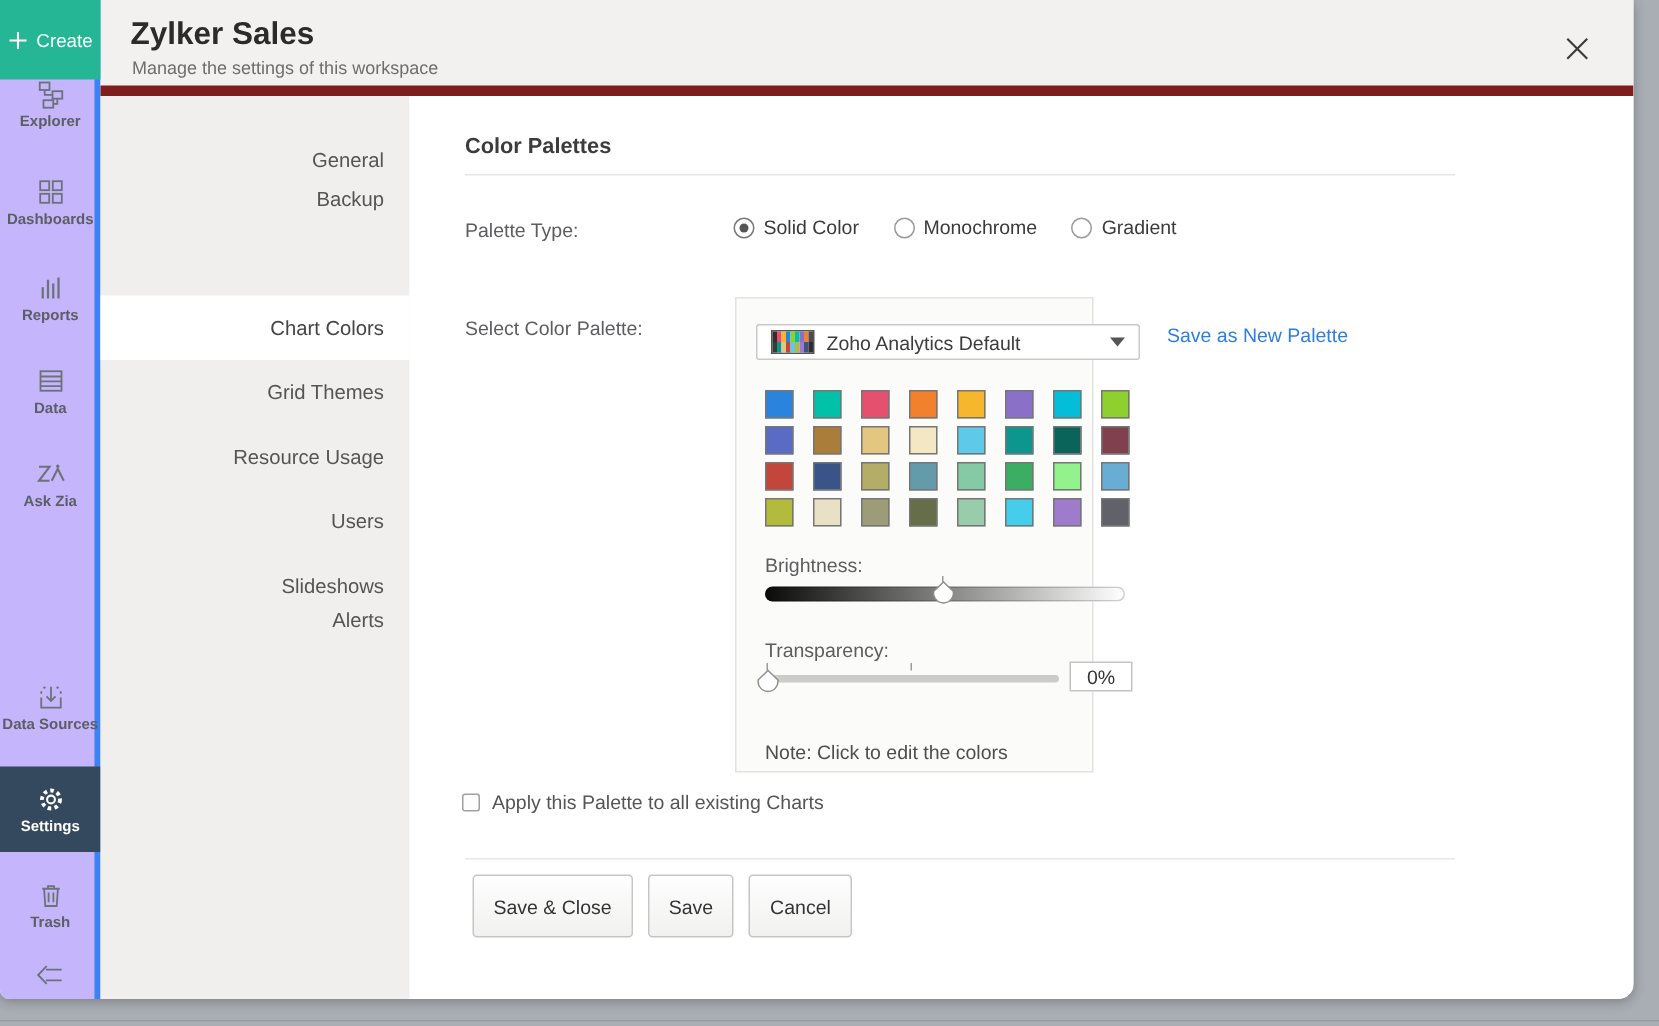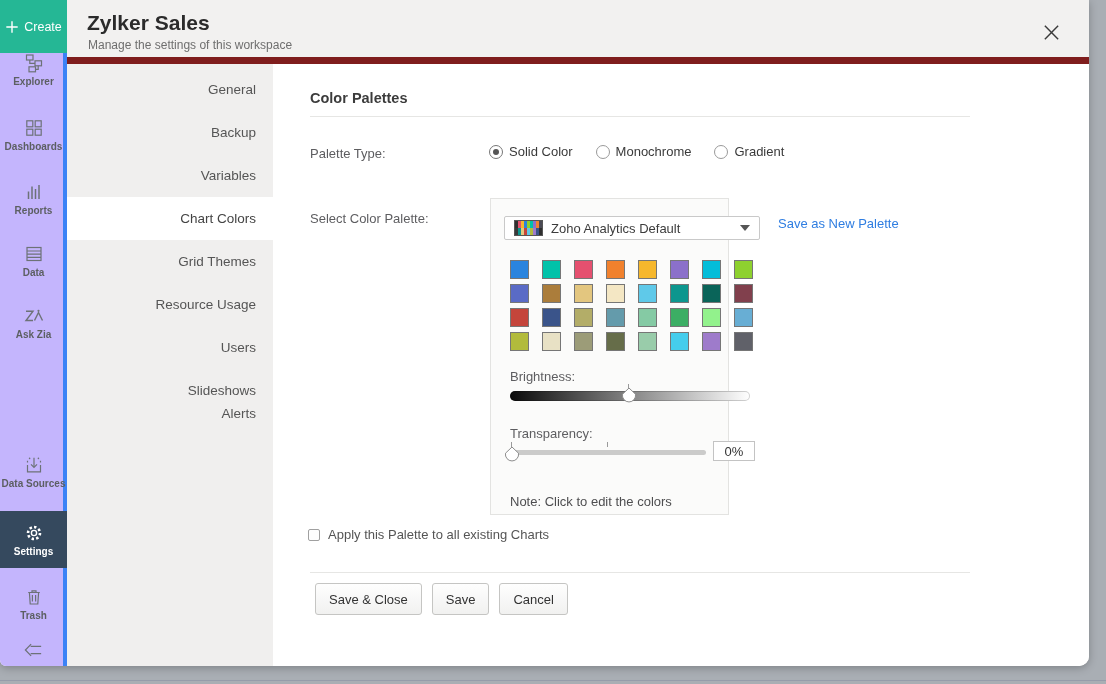--- a/index.html
+++ b/index.html
@@ -72,21 +72,21 @@
             font-size:13px; color:#333; display:flex; align-items:center; justify-content:center; }
   .note { position:absolute; left:19px; top:295px; font-size:13px; color:#4e4e50; }
 
   .savelink { position:absolute; left:505px; top:152px; font-size:13px; color:#2e7de1; cursor:pointer; text-decoration:none; }
 
   .applyrow { position:absolute; left:35px; top:463px; display:flex; align-items:center; gap:8px; }
   .checkbox { width:12px; height:12px; border:1px solid #a0a0a0; border-radius:2px; background:#fdfdfd; cursor:pointer; }
   .applylabel { font-size:13px; color:#555; }
 
   .btns { position:absolute; left:42px; top:519px; display:flex; gap:10px; }
-  .btn { height:32px; padding:0 13px; font-size:13px; color:#333; background:linear-gradient(#fefefe,#f1f1f0);
+  .btn { height:42px; padding:0 13px; font-size:13px; color:#333; background:linear-gradient(#fefefe,#f1f1f0);
          border:1px solid #c5c5c3; border-radius:3px; cursor:pointer; font-family:"Liberation Sans", sans-serif; }
 </style>
 </head>
 <body>
 
 <div class="modal">
 
   <aside class="sidebar" id="sidebar">
       <div class="side-item" style="top: 50px;">
         <span class="sicon">
@@ -208,23 +208,22 @@
     <div class="title">Zylker Sales</div>
     <div class="subtitle">Manage the settings of this workspace</div>
     <div class="close">
       <svg viewBox="0 0 20 20" width="19" height="19">
           <path d="M3 3 L17 17 M17 3 L3 17" stroke="#3a3a3a" stroke-width="1.5" fill="none"></path>
         </svg>
     </div>
   </header>
 
   <nav class="subnav" id="subnav">
-      <div class="nav-item" style="top: 4px;">General</div>
+      <div class="nav-item" style="top: 21px;">General</div>
       <div class="nav-item" style="top: 47px;">Backup</div>
-      <div class="nav-item" style="top: 90px;">Variables</div>
       <div class="nav-item sel" style="top: 133px;">Chart Colors</div>
       <div class="nav-item" style="top: 176px;">Grid Themes</div>
       <div class="nav-item" style="top: 219px;">Resource Usage</div>
       <div class="nav-item" style="top: 262px;">Users</div>
       <div class="nav-item" style="top: 305px;">Slideshows</div>
       <div class="nav-item" style="top: 328px;">Alerts</div>
     </nav>
 
   <main class="main">
     <div class="heading">Color Palettes</div>

